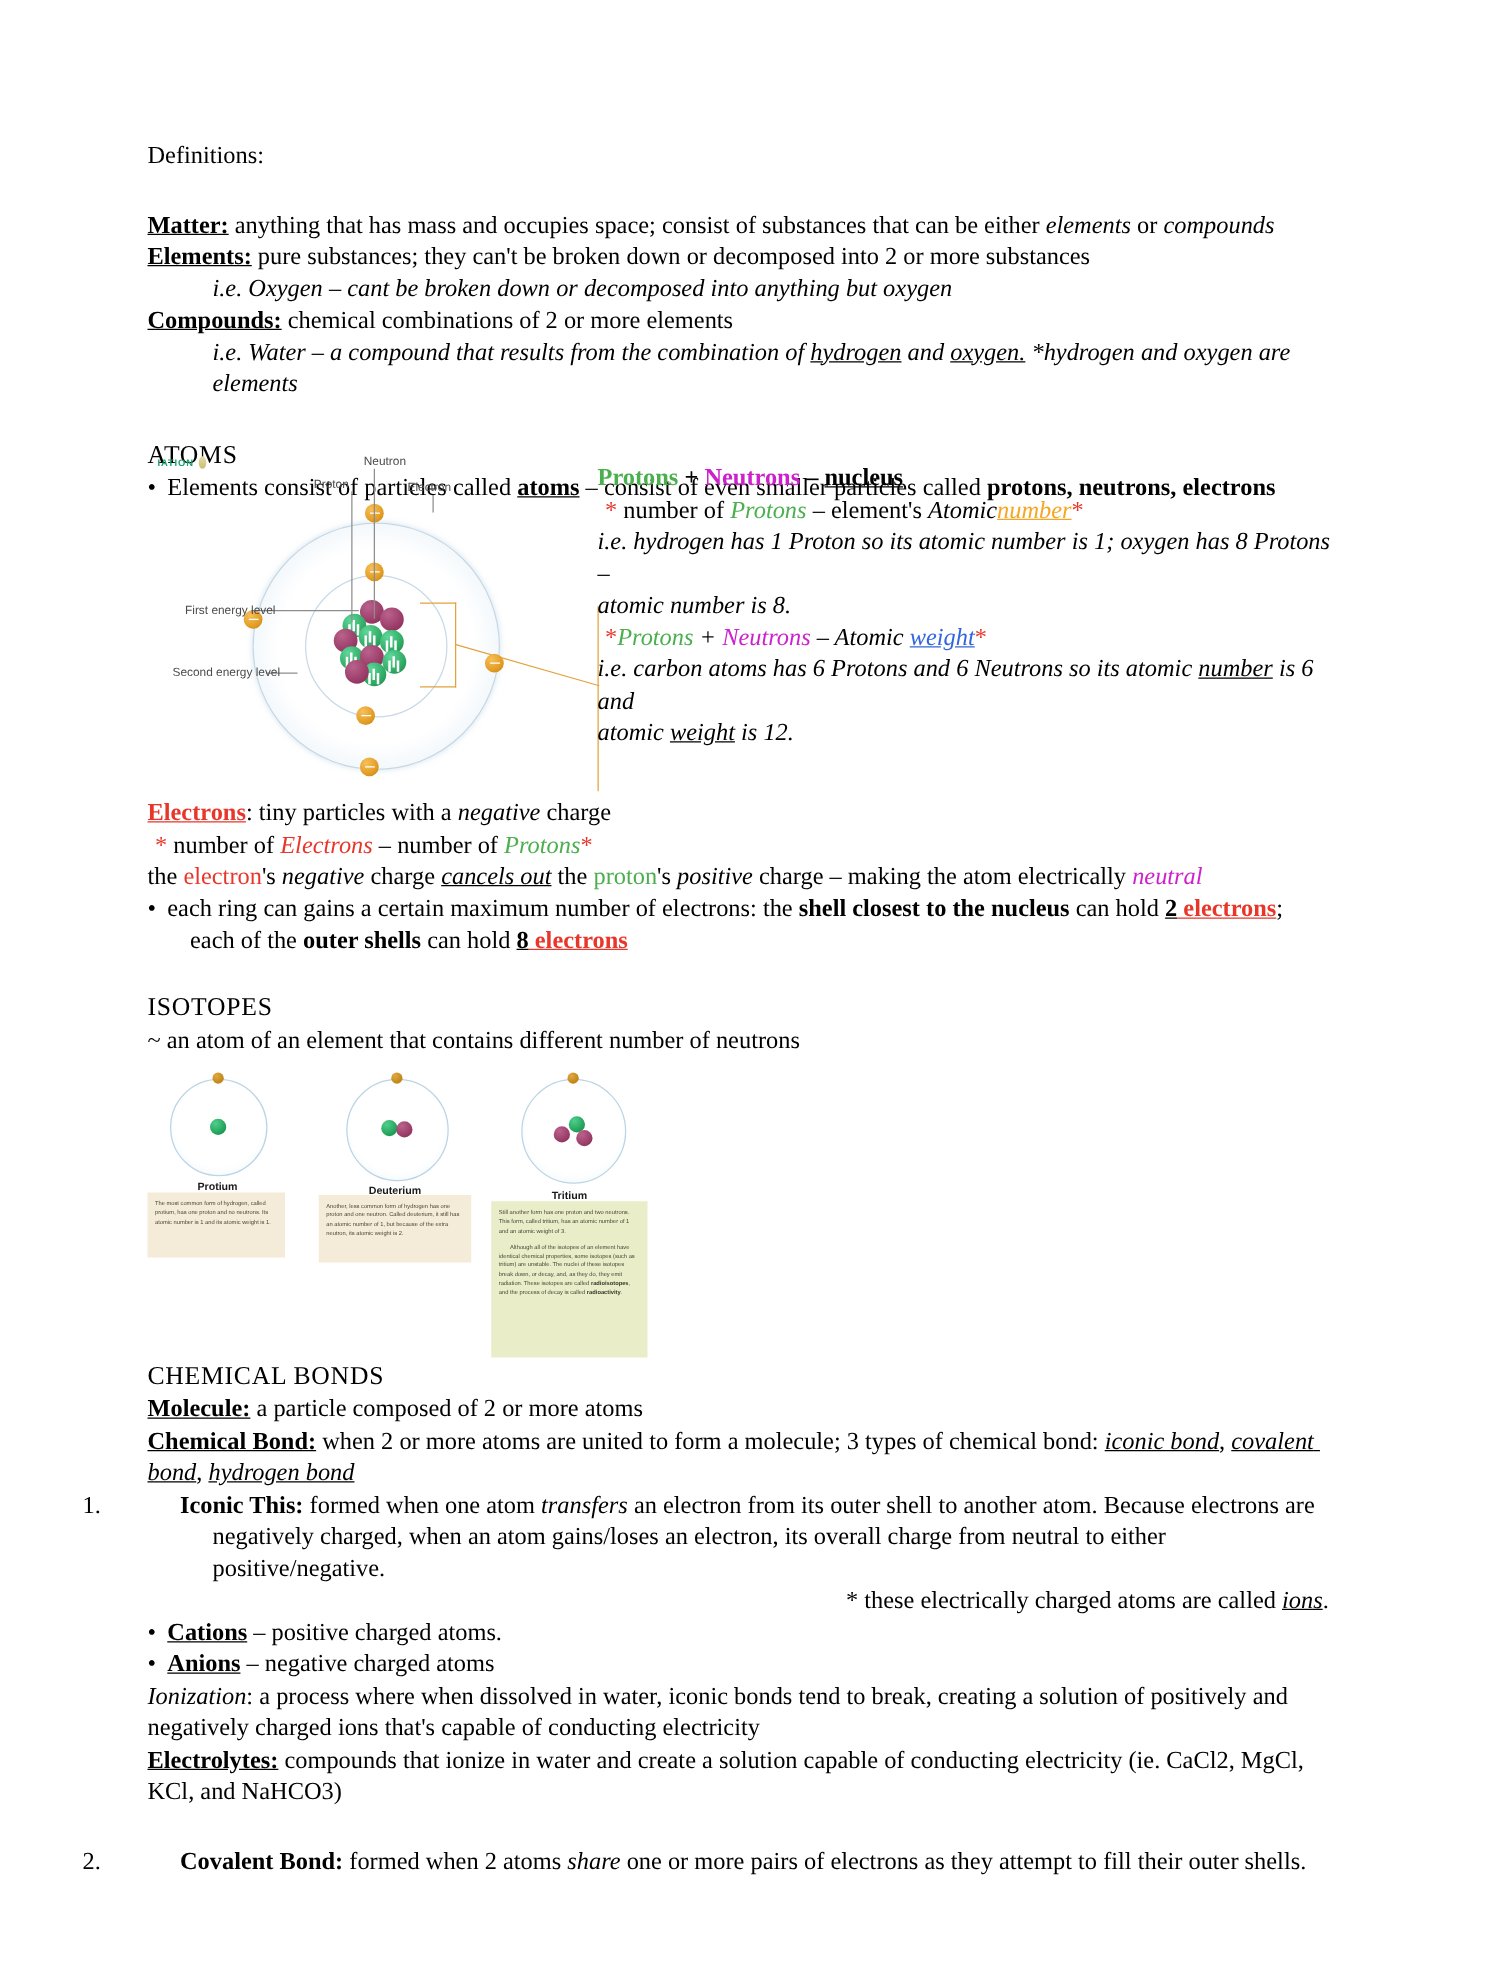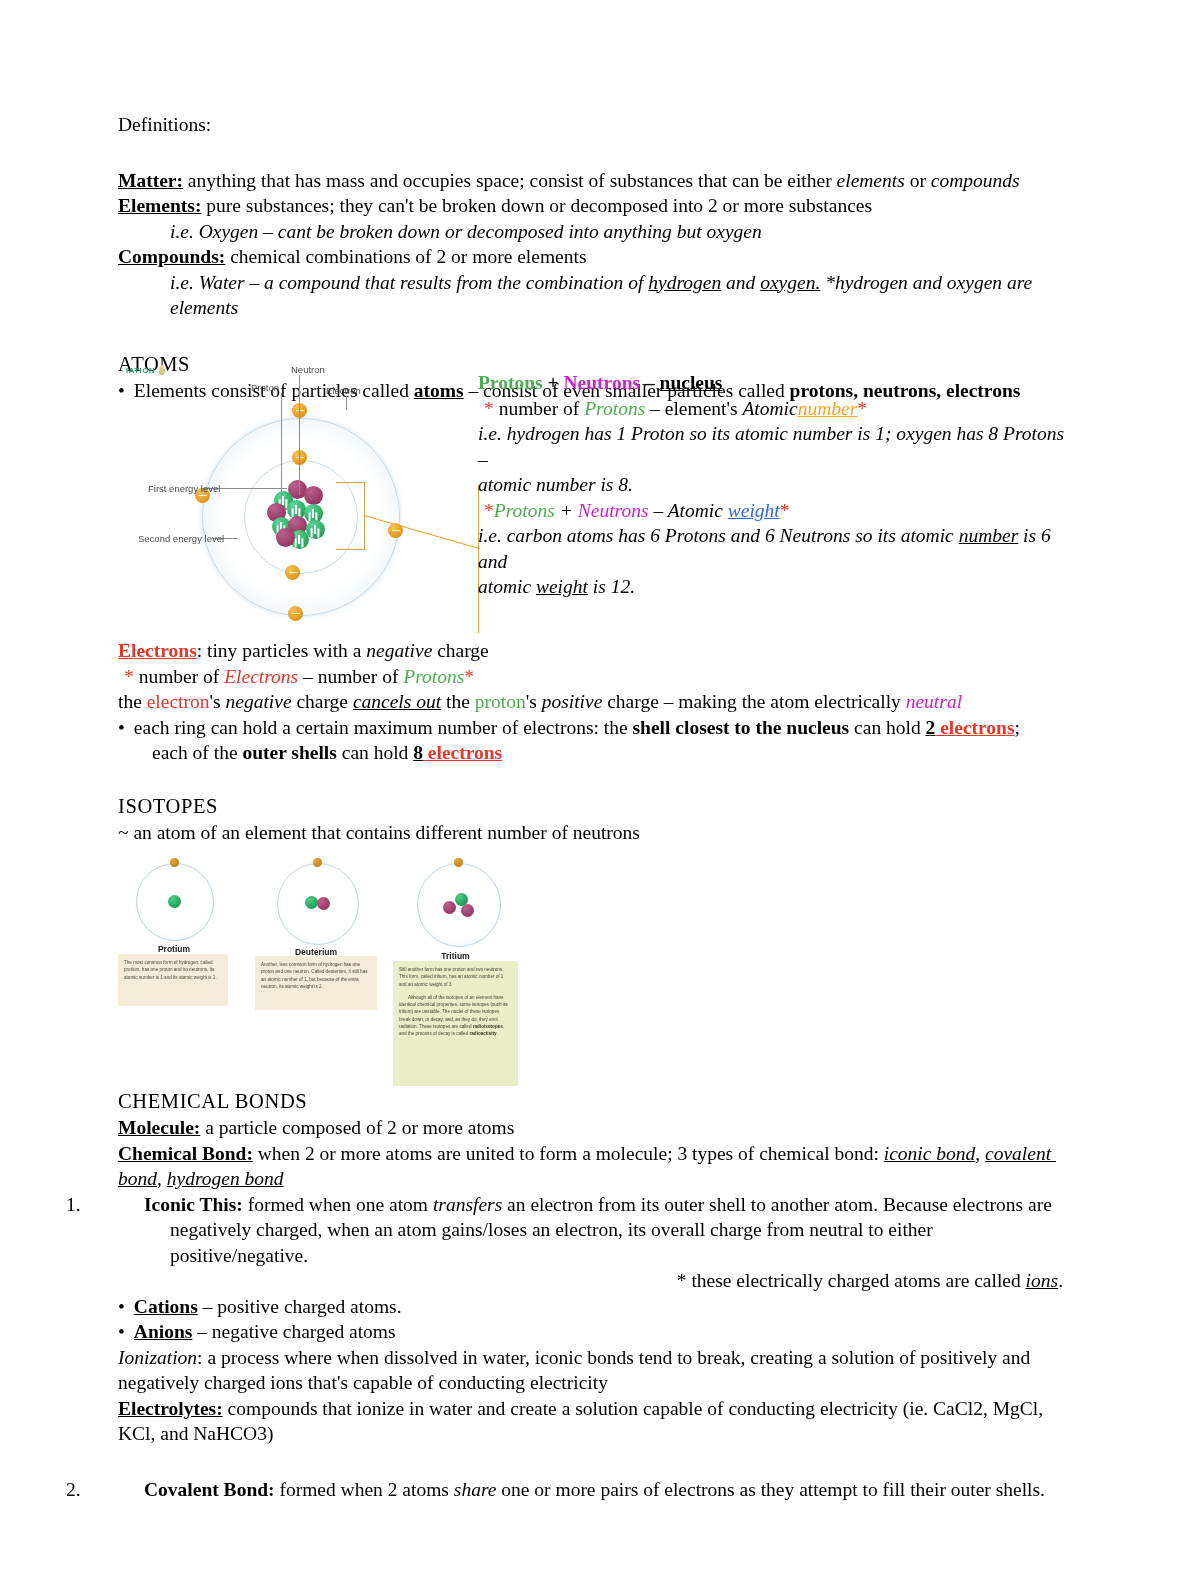--- a/index.html
+++ b/index.html
@@ -328,21 +328,21 @@
     <div class="line i"><span>atomic </span><span class="u">weight</span><span> is 12.</span></div>
   </div>
 
   <div style="position:absolute; left:118px; top:638px; width:945px;">
     <div class="line"><span class="bu red">Electrons</span><span>: tiny particles with a </span><span class="i">negative</span><span> charge</span></div>
 
     <div class="line" style="padding-left:6px;"><span class="red">*</span><span> number of </span><span class="i red">Electrons</span><span> – number of </span><span class="i green">Protons</span><span class="red">*</span></div>
 
     <div class="line"><span>the </span><span class="red">electron</span><span>'s </span><span class="i">negative</span><span> charge </span><span class="iu">cancels out</span><span> the </span><span class="green">proton</span><span>'s </span><span class="i">positive</span><span> charge – making the atom electrically </span><span class="i magenta">neutral</span></div>
 
-    <div class="line hang2"><span class="bullet">•</span><span>each ring can hold a certain maximum number of electrons: the </span><span class="b">shell closest to the nucleus</span><span> can hold </span><span class="bu">2</span><span class="bu red"> electrons</span><span>;</span></div>
+    <div class="line hang2"><span class="bullet">•</span><span>each ring can gains a certain maximum number of electrons: the </span><span class="b">shell closest to the nucleus</span><span> can hold </span><span class="bu">2</span><span class="bu red"> electrons</span><span>;</span></div>
 
     <div class="line" style="padding-left:34px;"><span>each of the </span><span class="b">outer shells</span><span> can hold </span><span class="bu">8</span><span class="bu red"> electrons</span></div>
   </div>
 
   <div style="position:absolute; left:118px; top:793px; width:945px;">
     <div class="line head">ISOTOPES</div>
     <div class="line">~ an atom of an element that contains different number of neutrons</div>
   </div>
 
   <div class="iso-figure">

